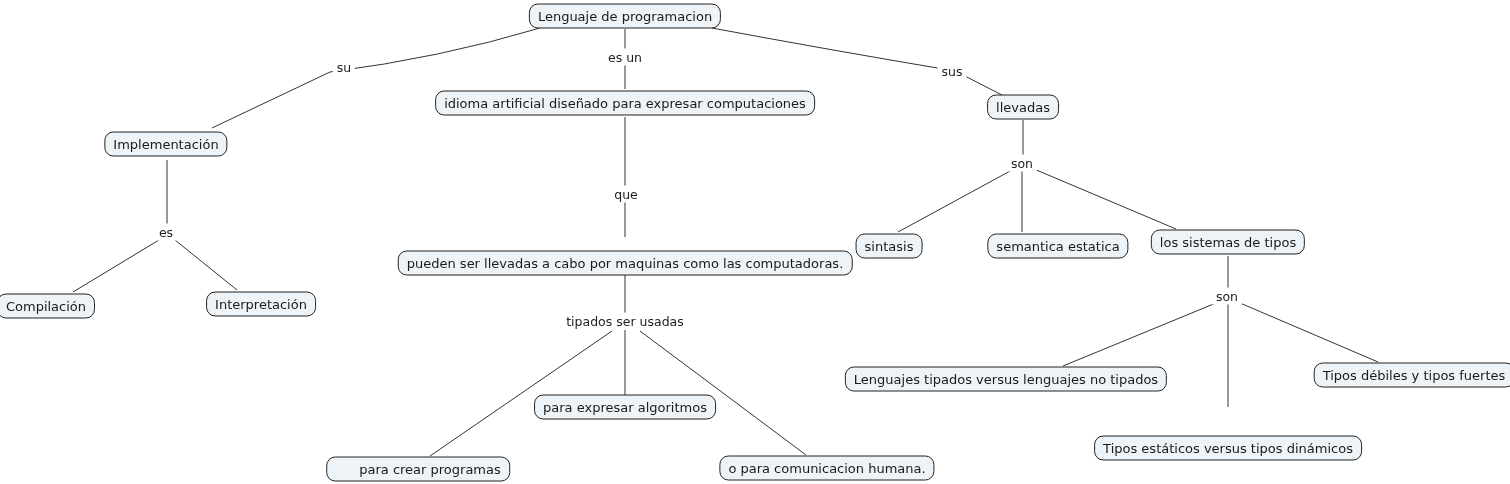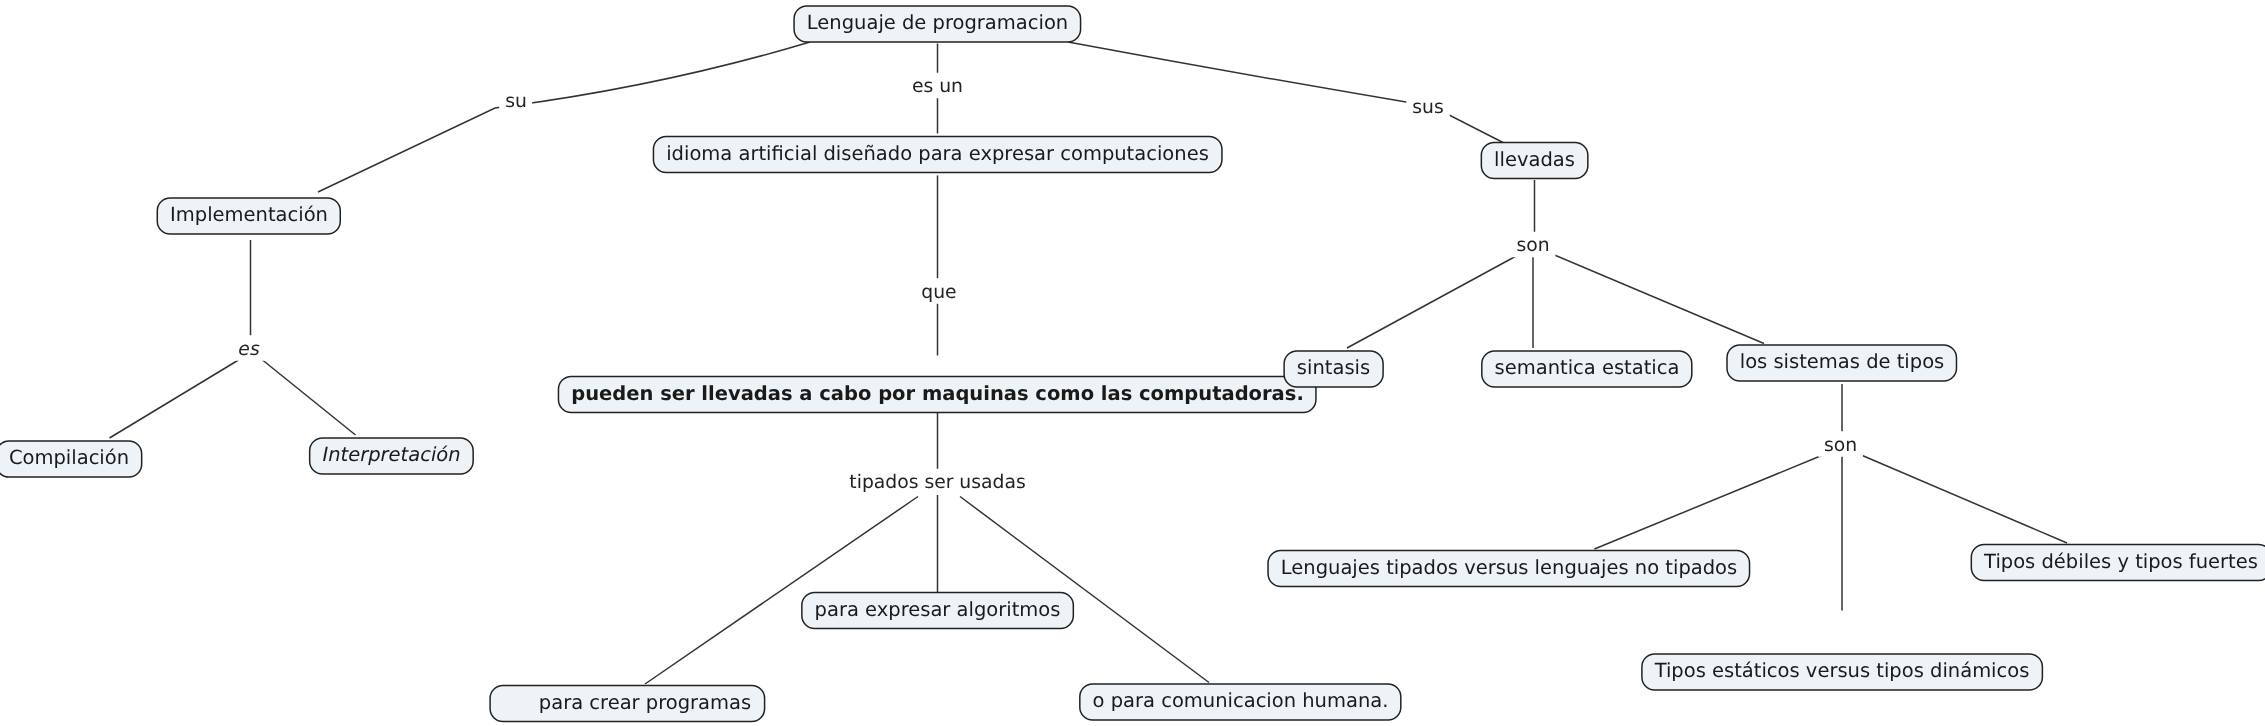--- a/index.html
+++ b/index.html
@@ -73,36 +73,36 @@
       <path d="M 1228 256 L 1228 288"></path>
       <path d="M 1216 303 L 1063 366"></path>
       <path d="M 1228 304 L 1228 407"></path>
       <path d="M 1240 303 L 1378 362"></path>
     </svg>
   <div id="nodes-root">
       <div class="node" style="left: 625px; top: 16px;">Lenguaje de programacion</div>
       <div class="node" style="left: 625px; top: 103px;">idioma artificial diseñado para expresar computaciones</div>
       <div class="node" style="left: 166px; top: 144px;">Implementación</div>
       <div class="node" style="left: 46px; top: 306px;">Compilación</div>
-      <div class="node" style="left: 261px; top: 304px; font-style: italic;">Interpretación</div>
-      <div class="node" style="left: 625px; top: 263px; font-weight: bold;">pueden ser llevadas a cabo por maquinas como las computadoras.</div>
+      <div class="node" style="left: 261px; top: 304px;">Interpretación</div>
+      <div class="node" style="left: 625px; top: 263px;">pueden ser llevadas a cabo por maquinas como las computadoras.</div>
       <div class="node" style="left: 418px; top: 469px; padding-left: 32px;">para crear programas</div>
       <div class="node" style="left: 625px; top: 407px;">para expresar algoritmos</div>
       <div class="node" style="left: 827px; top: 468px;">o para comunicacion humana.</div>
       <div class="node" style="left: 1023px; top: 107px;">llevadas</div>
       <div class="node" style="left: 889px; top: 246px; text-align: right;">sintasis</div>
       <div class="node" style="left: 1022px; top: 246px; margin-left: 36px;">semantica estatica</div>
       <div class="node" style="left: 1228px; top: 242px;">los sistemas de tipos</div>
       <div class="node" style="left: 1006px; top: 379px;">Lenguajes tipados versus lenguajes no tipados</div>
       <div class="node" style="left: 1228px; top: 421px; margin-top: 27px;">Tipos estáticos versus tipos dinámicos</div>
       <div class="node" style="left: 1414px; top: 375px;">Tipos débiles y tipos fuertes</div>
     </div>
   <div id="labels-root">
       <div class="edge-label" style="left: 344px; top: 67px;">su</div>
       <div class="edge-label" style="left: 625px; top: 57px;">es un</div>
       <div class="edge-label" style="left: 952px; top: 71px;">sus</div>
       <div class="edge-label" style="left: 626px; top: 163px; margin-top: 31px;">que</div>
-      <div class="edge-label" style="left: 166px; top: 232px; font-style: italic;">es</div>
+      <div class="edge-label" style="left: 166px; top: 232px;">es</div>
       <div class="edge-label" style="left: 625px; top: 321px;">tipados ser usadas</div>
       <div class="edge-label" style="left: 1022px; top: 163px;">son</div>
       <div class="edge-label" style="left: 1227px; top: 296px;">son</div>
     </div>
 </div>
 
 </body></html>

